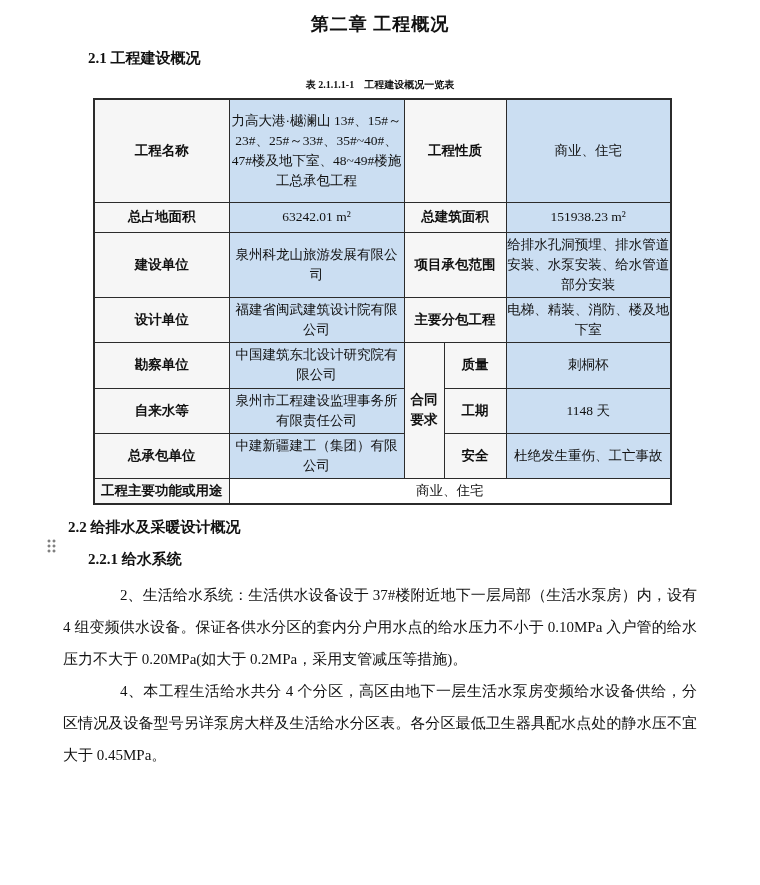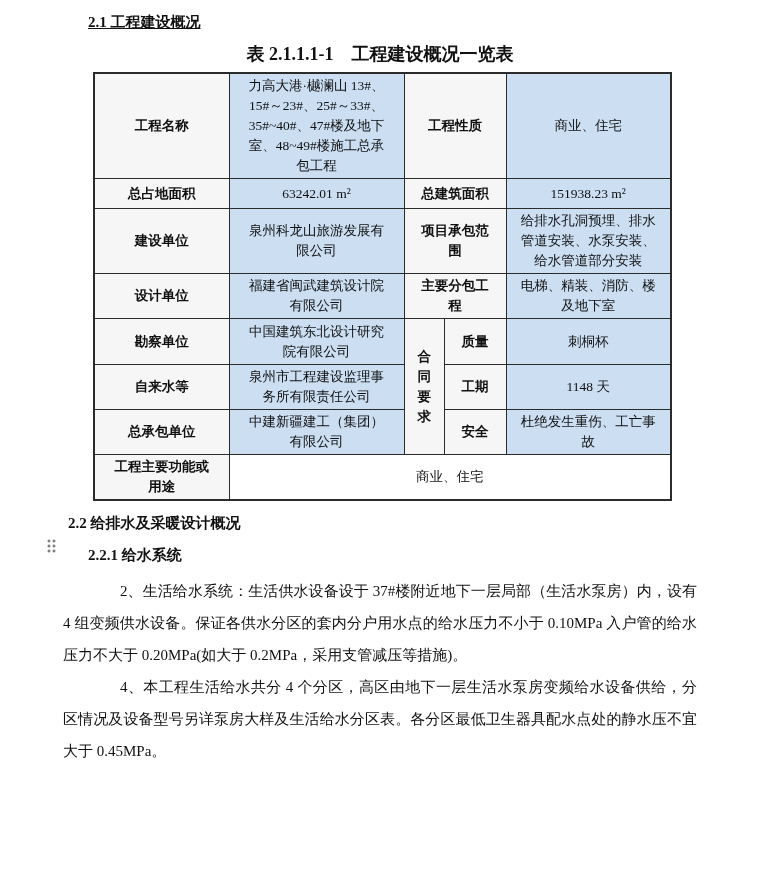--- a/index.html
+++ b/index.html
@@ -8,34 +8,34 @@
   .page {
     position:relative; width:760px; height:885px; overflow:hidden;
     background:#ffffff; color:var(--text,#111);
     font-family:"Liberation Serif","DejaVu Serif",serif;
   }
   .chapter-title {
     padding-top:12px; text-align:center;
     font-size:18px; font-weight:bold; letter-spacing:1px;
   }
   .h2 {
-    margin:13px 0 0 88px; font-size:15px; font-weight:bold;text-decoration:underline;
+    margin:13px 0 0 88px; font-size:15px; font-weight:bold;
   }
   .table-caption {
-    margin-top:10px; text-align:center; font-size:18px; font-weight:bold;
+    margin-top:10px; text-align:center; font-size:10px; font-weight:bold;
   }
   table.overview {
     margin:6px 0 0 93px; width:577px;
     border-collapse:collapse; table-layout:fixed;
     font-size:13.5px; border:2px solid var(--table-border,#2b2b2b);
   }
   table.overview td {
     border:1px solid var(--table-border,#2b2b2b);
     text-align:center; vertical-align:middle;
-    padding:2px 13px; line-height:20px; overflow:hidden;
+    padding:2px 0; line-height:20px; overflow:hidden;
   }
   td.lbl { background:var(--label-cell-bg,#f6f6f6); font-weight:bold; }
   td.val { background:var(--value-cell-bg,#cbdef2); }
   td.val-long { text-align:justify; line-height:21px; padding:3px 8px; }
   td.plain { background:#ffffff; }
   .h2-2 { margin:13px 0 0 68px; font-size:15px; font-weight:bold; }
   .h3 { margin:13px 0 0 88px; font-size:15px; font-weight:bold; }
   .drag-handle {
     position:absolute; left:46px; top:538px; width:10px; height:15px;
     background-image:radial-gradient(circle,#555 1.1px,transparent 1.4px);
@@ -46,20 +46,21 @@
     margin:10px 63px 0 63px; font-size:15px; line-height:32px;
     text-align:justify; text-justify:inter-ideograph;
   }
   .body-text p { margin:0; text-indent:57px; }
 </style>
 </head>
 <body>
 
 <div class="page">
 
+  <div class="chapter-title">第二章 工程概况</div>
 
   <div class="h2">2.1 工程建设概况</div>
 
   <div class="table-caption">表 2.1.1.1-1　工程建设概况一览表</div>
 
   <table class="overview">
     <colgroup>
       <col style="width:135px">
         <col style="width:175px">
         <col style="width:40px">

